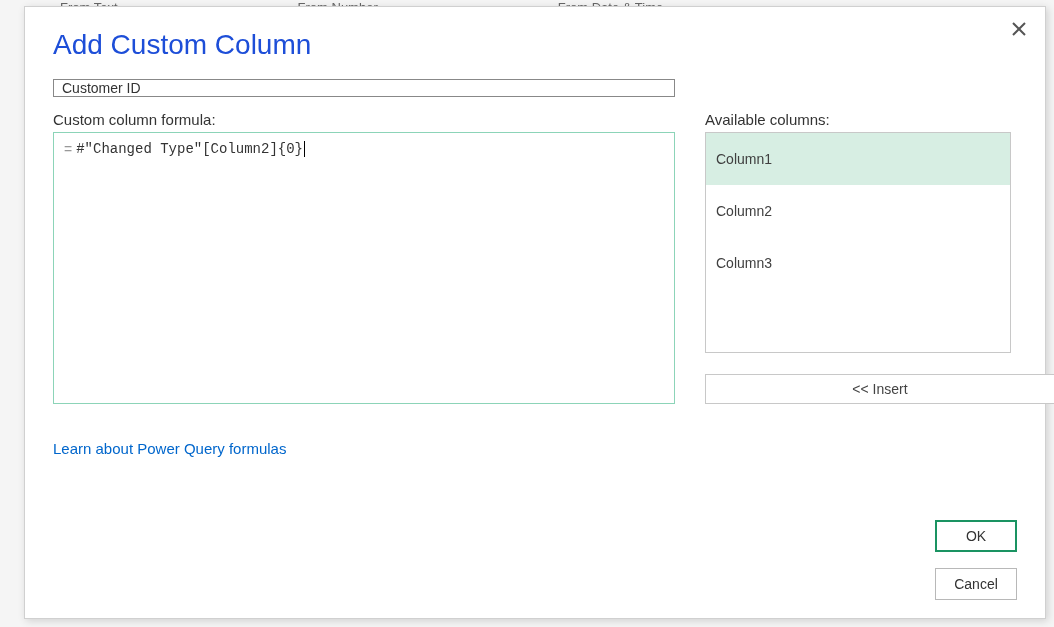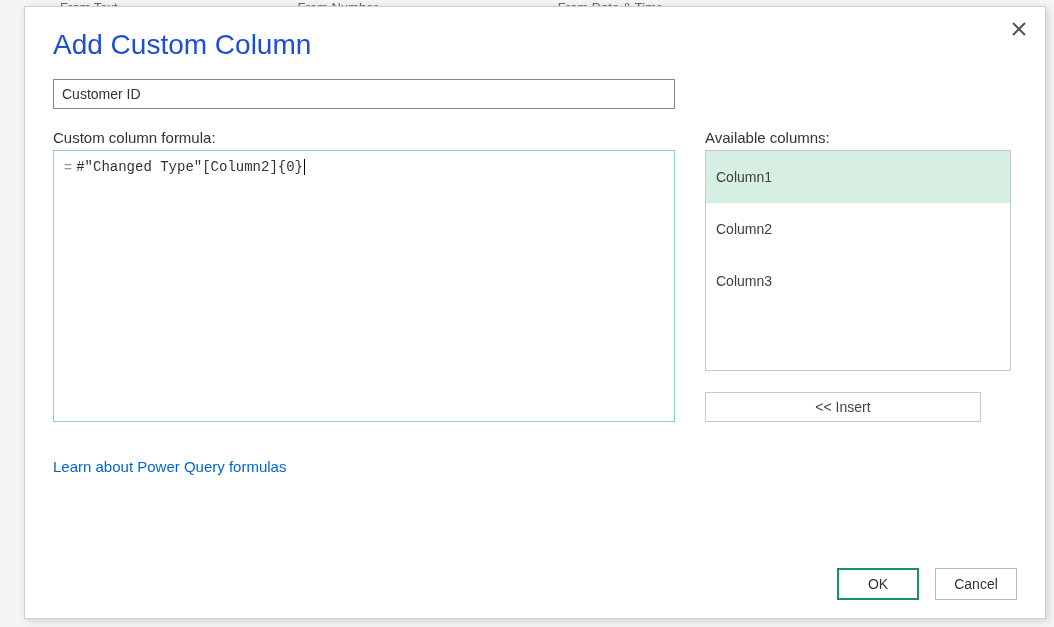--- a/index.html
+++ b/index.html
@@ -65,27 +65,27 @@
       color: #1d4ed8;
       margin-bottom: 18px;
     }
     .label {
       font-size: 15px;
       color: #333;
       margin-bottom: 4px;
     }
     .name-input {
       width: 622px;
-      height: 30px;
+      height: 18px;
       border: 1px solid #888;
       padding: 4px 8px;
       font-size: 14px;
       font-family: inherit;
       color: #333;
-      margin-bottom: 20px;
+      margin-bottom: 14px;
     }
     .main-row {
       display: flex;
       gap: 30px;
       align-items: flex-start;
     }
     .left-col {
       display: flex;
       flex-direction: column;
       width: 622px;
@@ -135,21 +135,21 @@
     .columns-list .item {
       padding: 18px 10px;
       font-size: 14px;
       color: #404040;
       cursor: pointer;
     }
     .columns-list .item.selected {
       background: #d7eee3;
     }
     .insert-btn {
-      width: 276px;
+      width: 350px;
       height: 30px;
       margin-top: 21px;
       border: 1px solid #c8c8c8;
       background: #fff;
       font-size: 14px;
       color: #444;
       cursor: pointer;
       font-family: inherit;
     }
     .learn-link {
@@ -174,20 +174,21 @@
     }
     .checkmark {
       color: #1a9362;
       width: 20px;
       height: 20px;
     }
     .footer-buttons {
       margin-left: auto;
       display: flex;
       gap: 16px;
+      flex-direction: column;
     }
     .btn {
       min-width: 82px;
       height: 32px;
       background: #fff;
       border: 1px solid #b8b8b8;
       font-size: 14px;
       color: #333;
       cursor: pointer;
       font-family: inherit;

